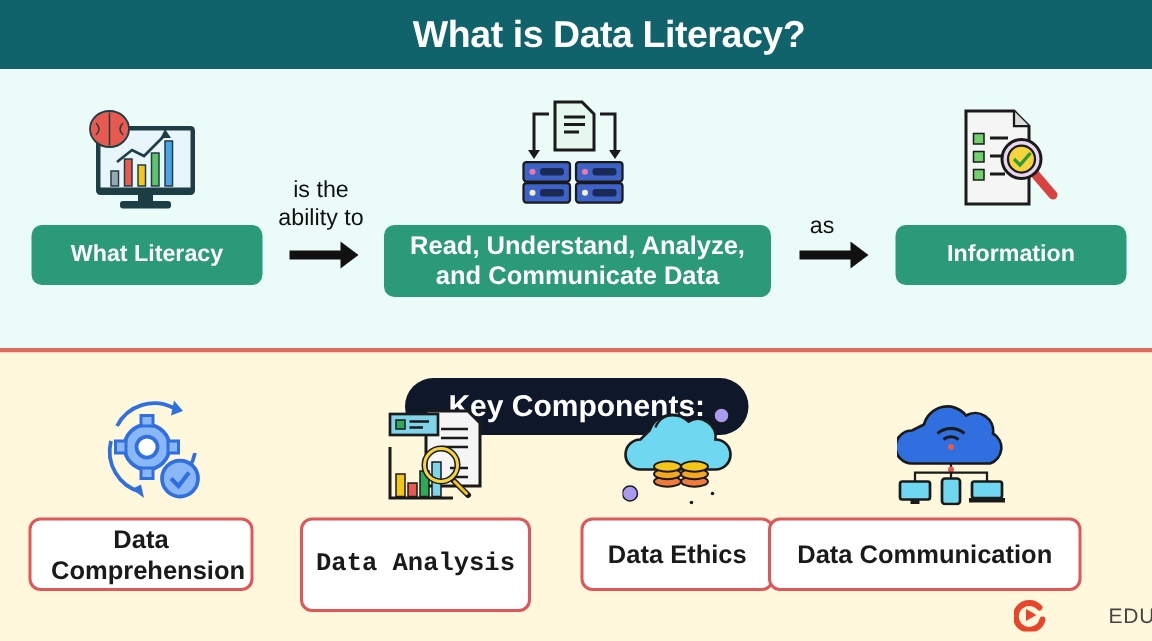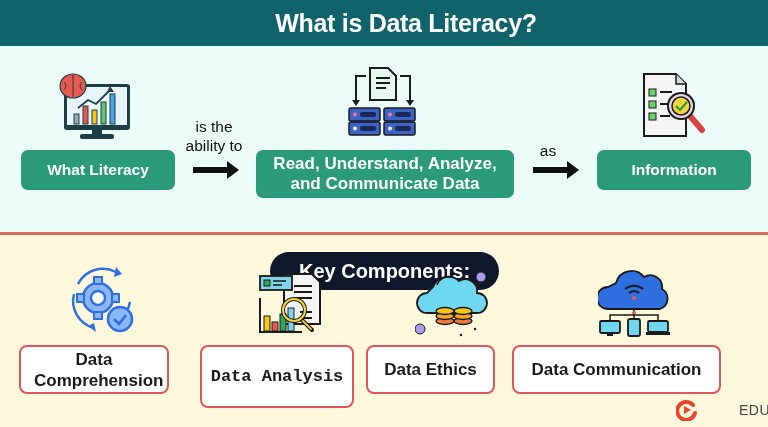--- a/index.html
+++ b/index.html
@@ -172,21 +172,21 @@
   <rect x="50" y="56" width="20" height="11" rx="1.5" fill="#6fd8f0" stroke="#1a1a1a" stroke-width="1.8"></rect>
   <rect x="48" y="67" width="24" height="3" fill="#1a1a1a"></rect>
 </svg>
 
 <div class="wbox" style="left:19px;top:345px;width:150px;height:49px;">
   <span style="display:block;width:120px;">Data Comprehension</span>
 </div>
 <div class="wbox" style="left:200px;top:345px;width:154px;height:63px;font-family:Liberation Mono, monospace;">
   <span>Data Analysis</span>
 </div>
-<div class="wbox" style="left:366px;top:345px;width:129px;height:49px;">
+<div class="wbox" style="left:387px;top:345px;width:129px;height:49px;">
   <span>Data Ethics</span>
 </div>
 <div class="wbox" style="left:512px;top:345px;width:209px;height:49px;">
   <span>Data Communication</span>
 </div>
 
 <div class="logo">
   <svg width="22" height="22" viewBox="0 0 22 22">
     <path d="M17 6 A9 9 0 1 0 19 14" fill="none" stroke="#e8452c" stroke-width="4" stroke-linecap="round"></path>
     <polygon points="8,7 8,15 15,11" fill="#e8452c"></polygon>

